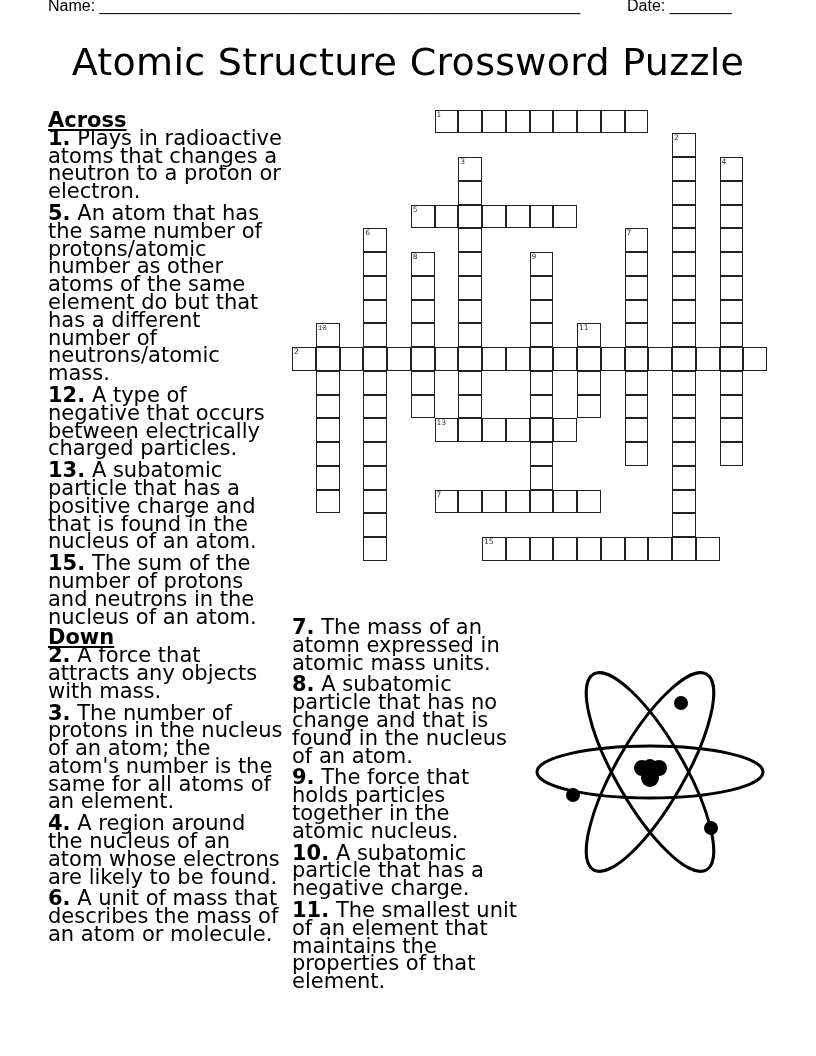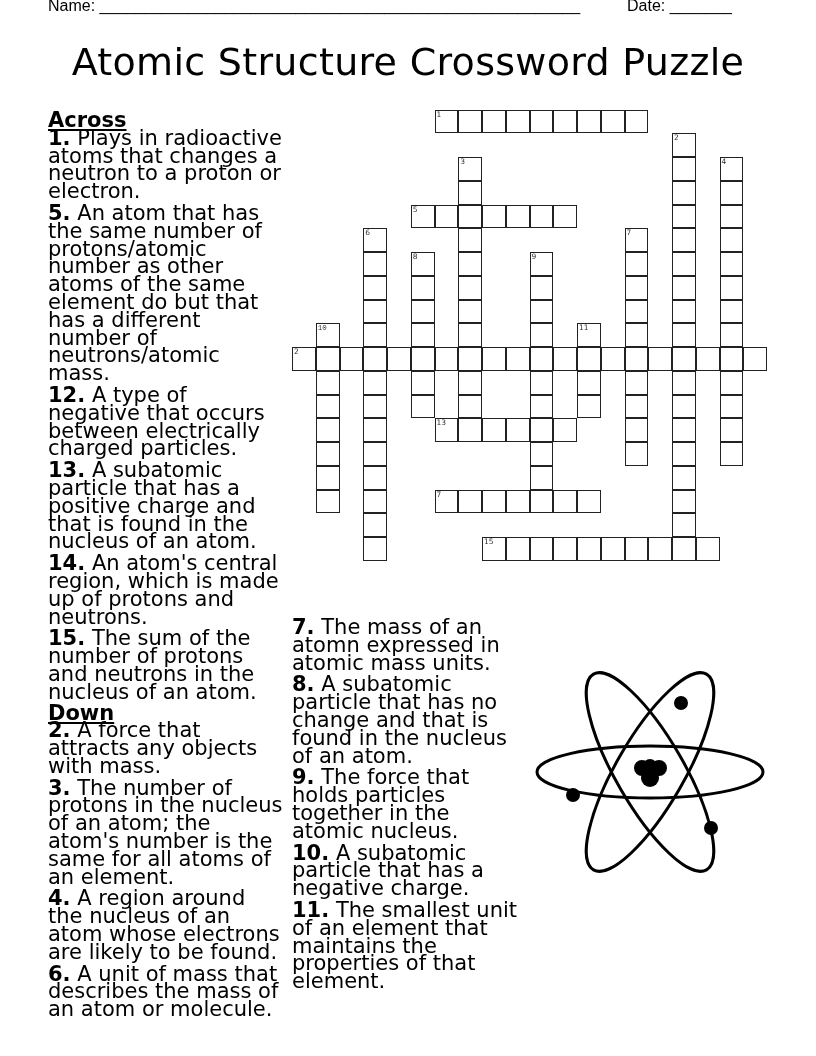--- a/index.html
+++ b/index.html
@@ -29,21 +29,20 @@
 
 <h1 class="title" style="margin:0;">Atomic Structure Crossword Puzzle</h1>
 
 <div class="col" style="left:48px; top:112px; width:236px;">
   <p class="heading">Across</p>
   <div id="across-list">
       <p class="clue"><span class="num">1.</span><span> Plays in radioactive atoms that changes a neutron to a proton or electron.</span></p>
       <p class="clue"><span class="num">5.</span><span> An atom that has the same number of protons/atomic number as other atoms of the same element do but that has a different number of neutrons/atomic mass.</span></p>
       <p class="clue"><span class="num">12.</span><span> A type of negative that occurs between electrically charged particles.</span></p>
       <p class="clue"><span class="num">13.</span><span> A subatomic particle that has a positive charge and that is found in the nucleus of an atom.</span></p>
-      <p class="clue"><span class="num">14.</span><span> An atom's central region, which is made up of protons and neutrons.</span></p>
       <p class="clue"><span class="num">15.</span><span> The sum of the number of protons and neutrons in the nucleus of an atom.</span></p>
     </div>
   <p class="heading" style="margin-top:-1px;">Down</p>
   <div id="down-list-a">
       <p class="clue"><span class="num">2.</span><span> A force that attracts any objects with mass.</span></p>
       <p class="clue"><span class="num">3.</span><span> The number of protons in the nucleus of an atom; the atom's number is the same for all atoms of an element.</span></p>
       <p class="clue"><span class="num">4.</span><span> A region around the nucleus of an atom whose electrons are likely to be found.</span></p>
       <p class="clue"><span class="num">6.</span><span> A unit of mass that describes the mass of an atom or molecule.</span></p>
     </div>
 </div>

